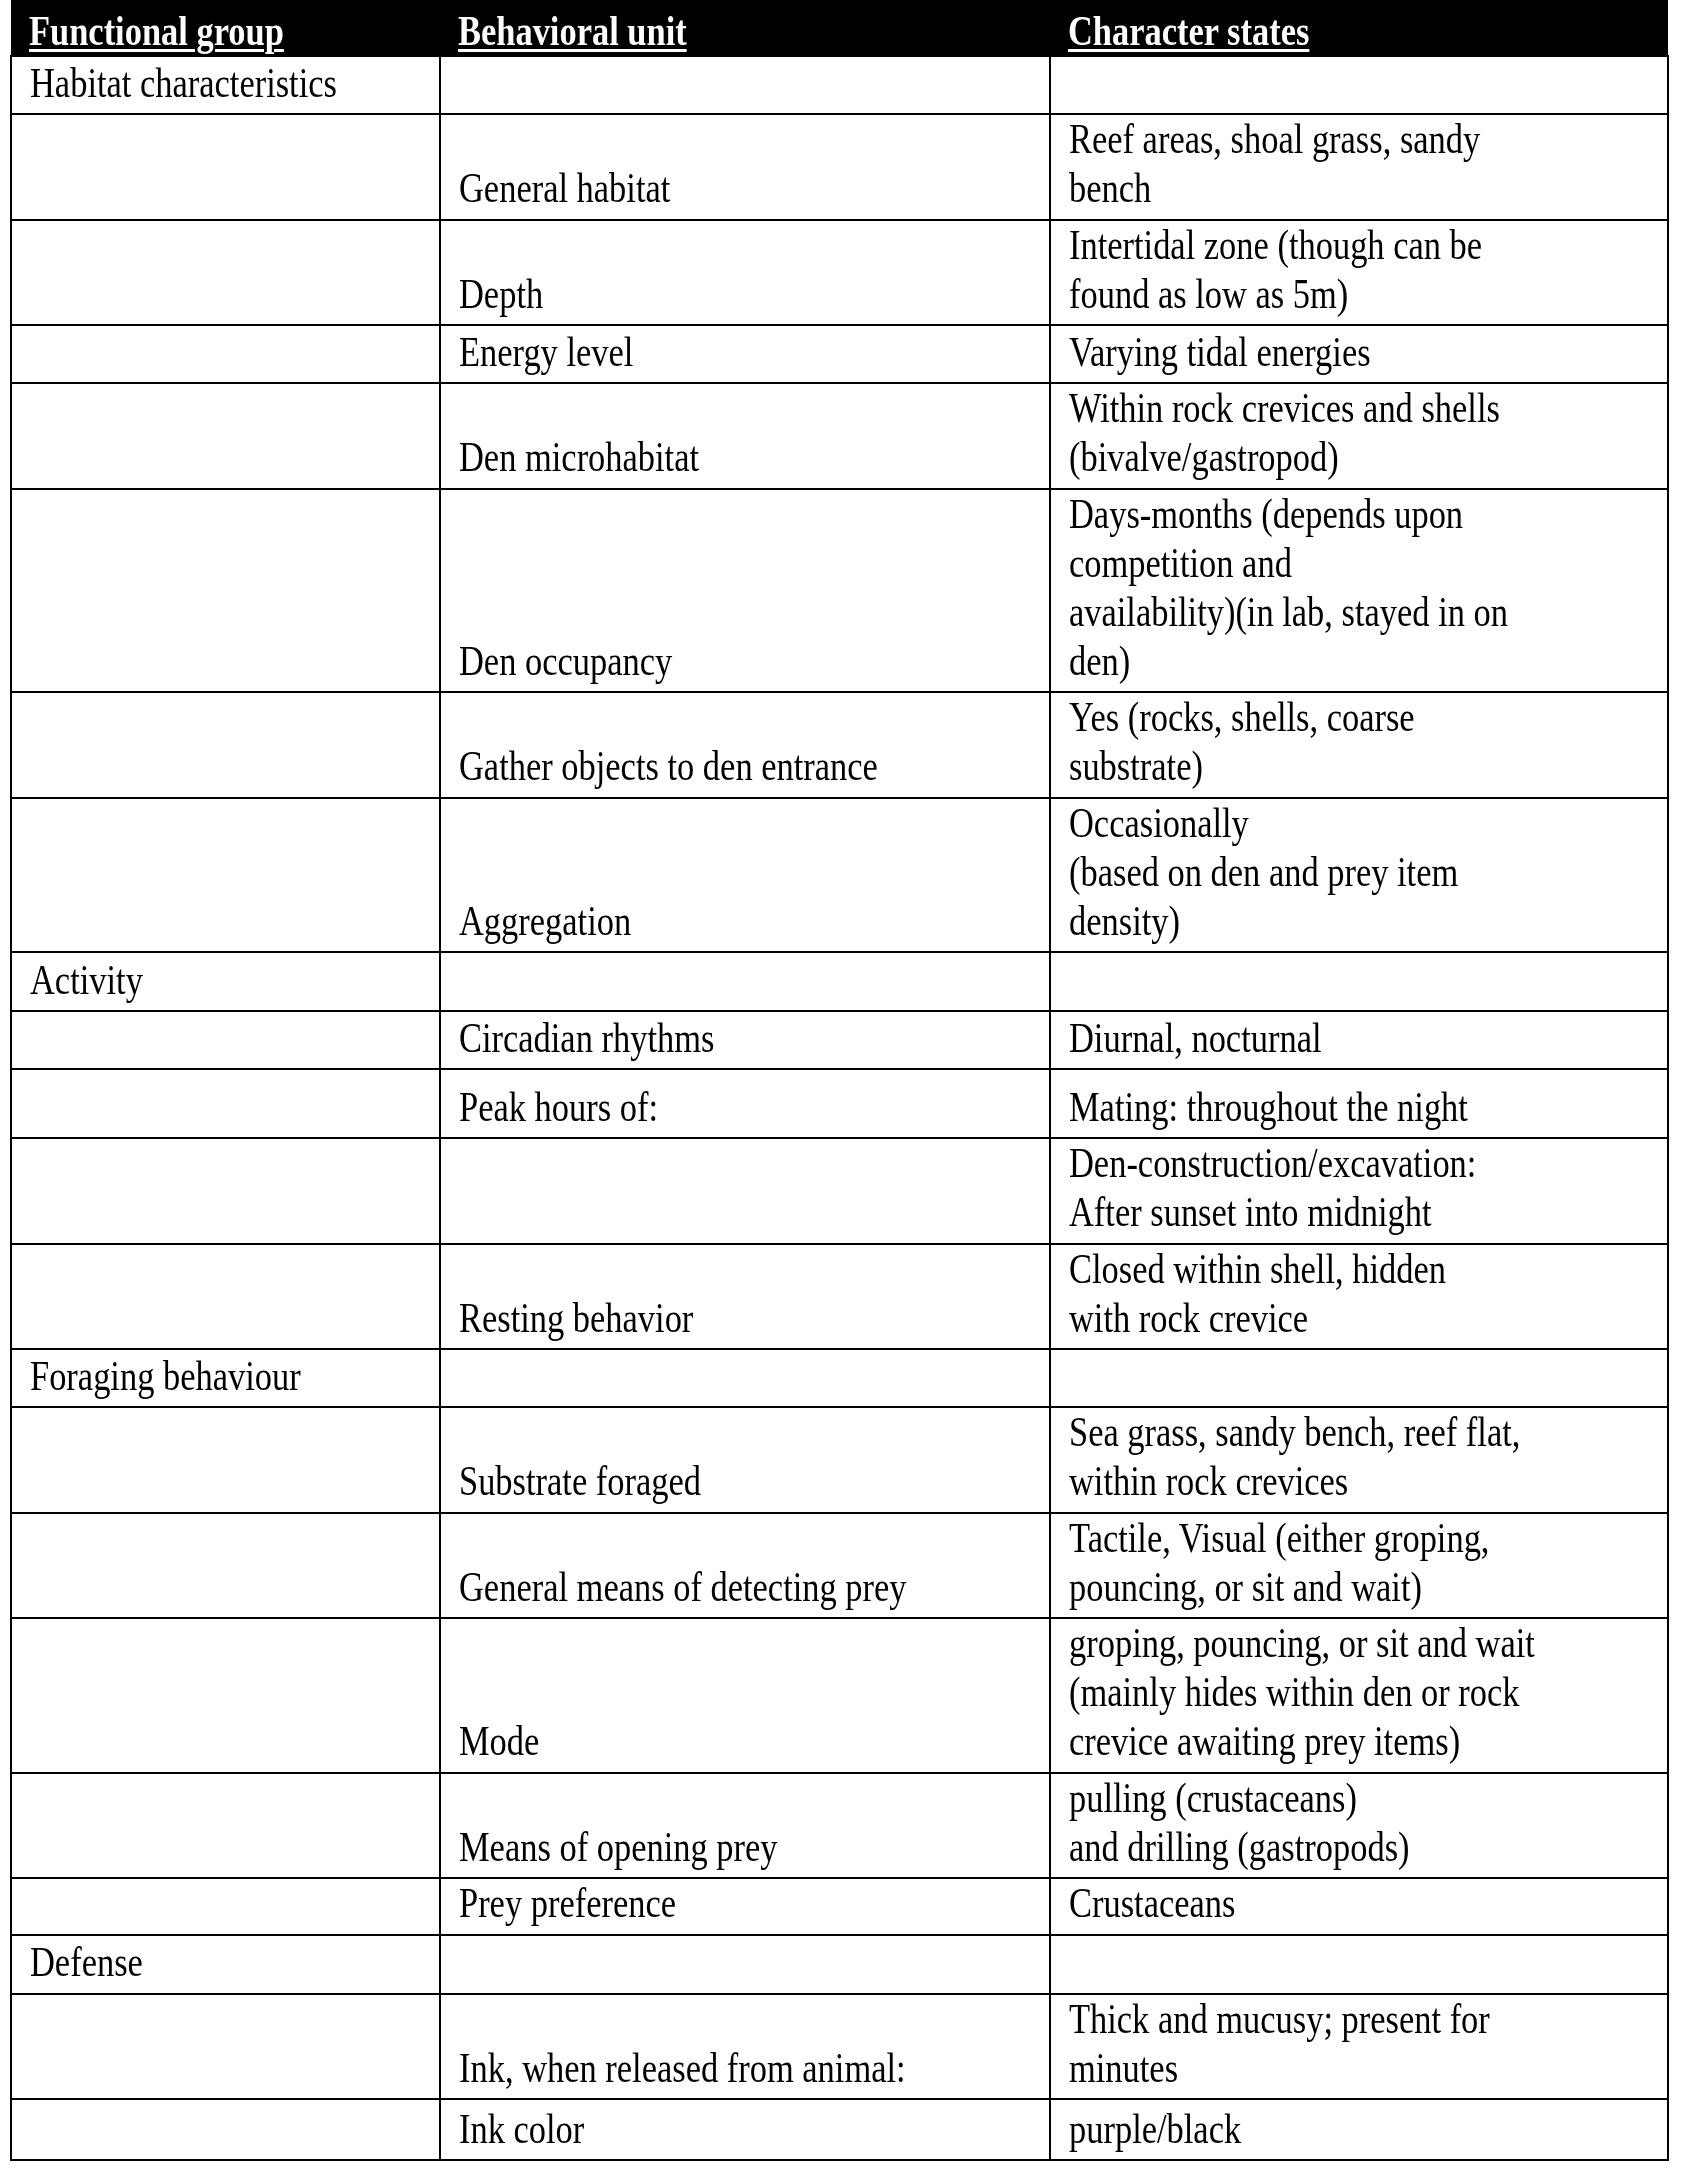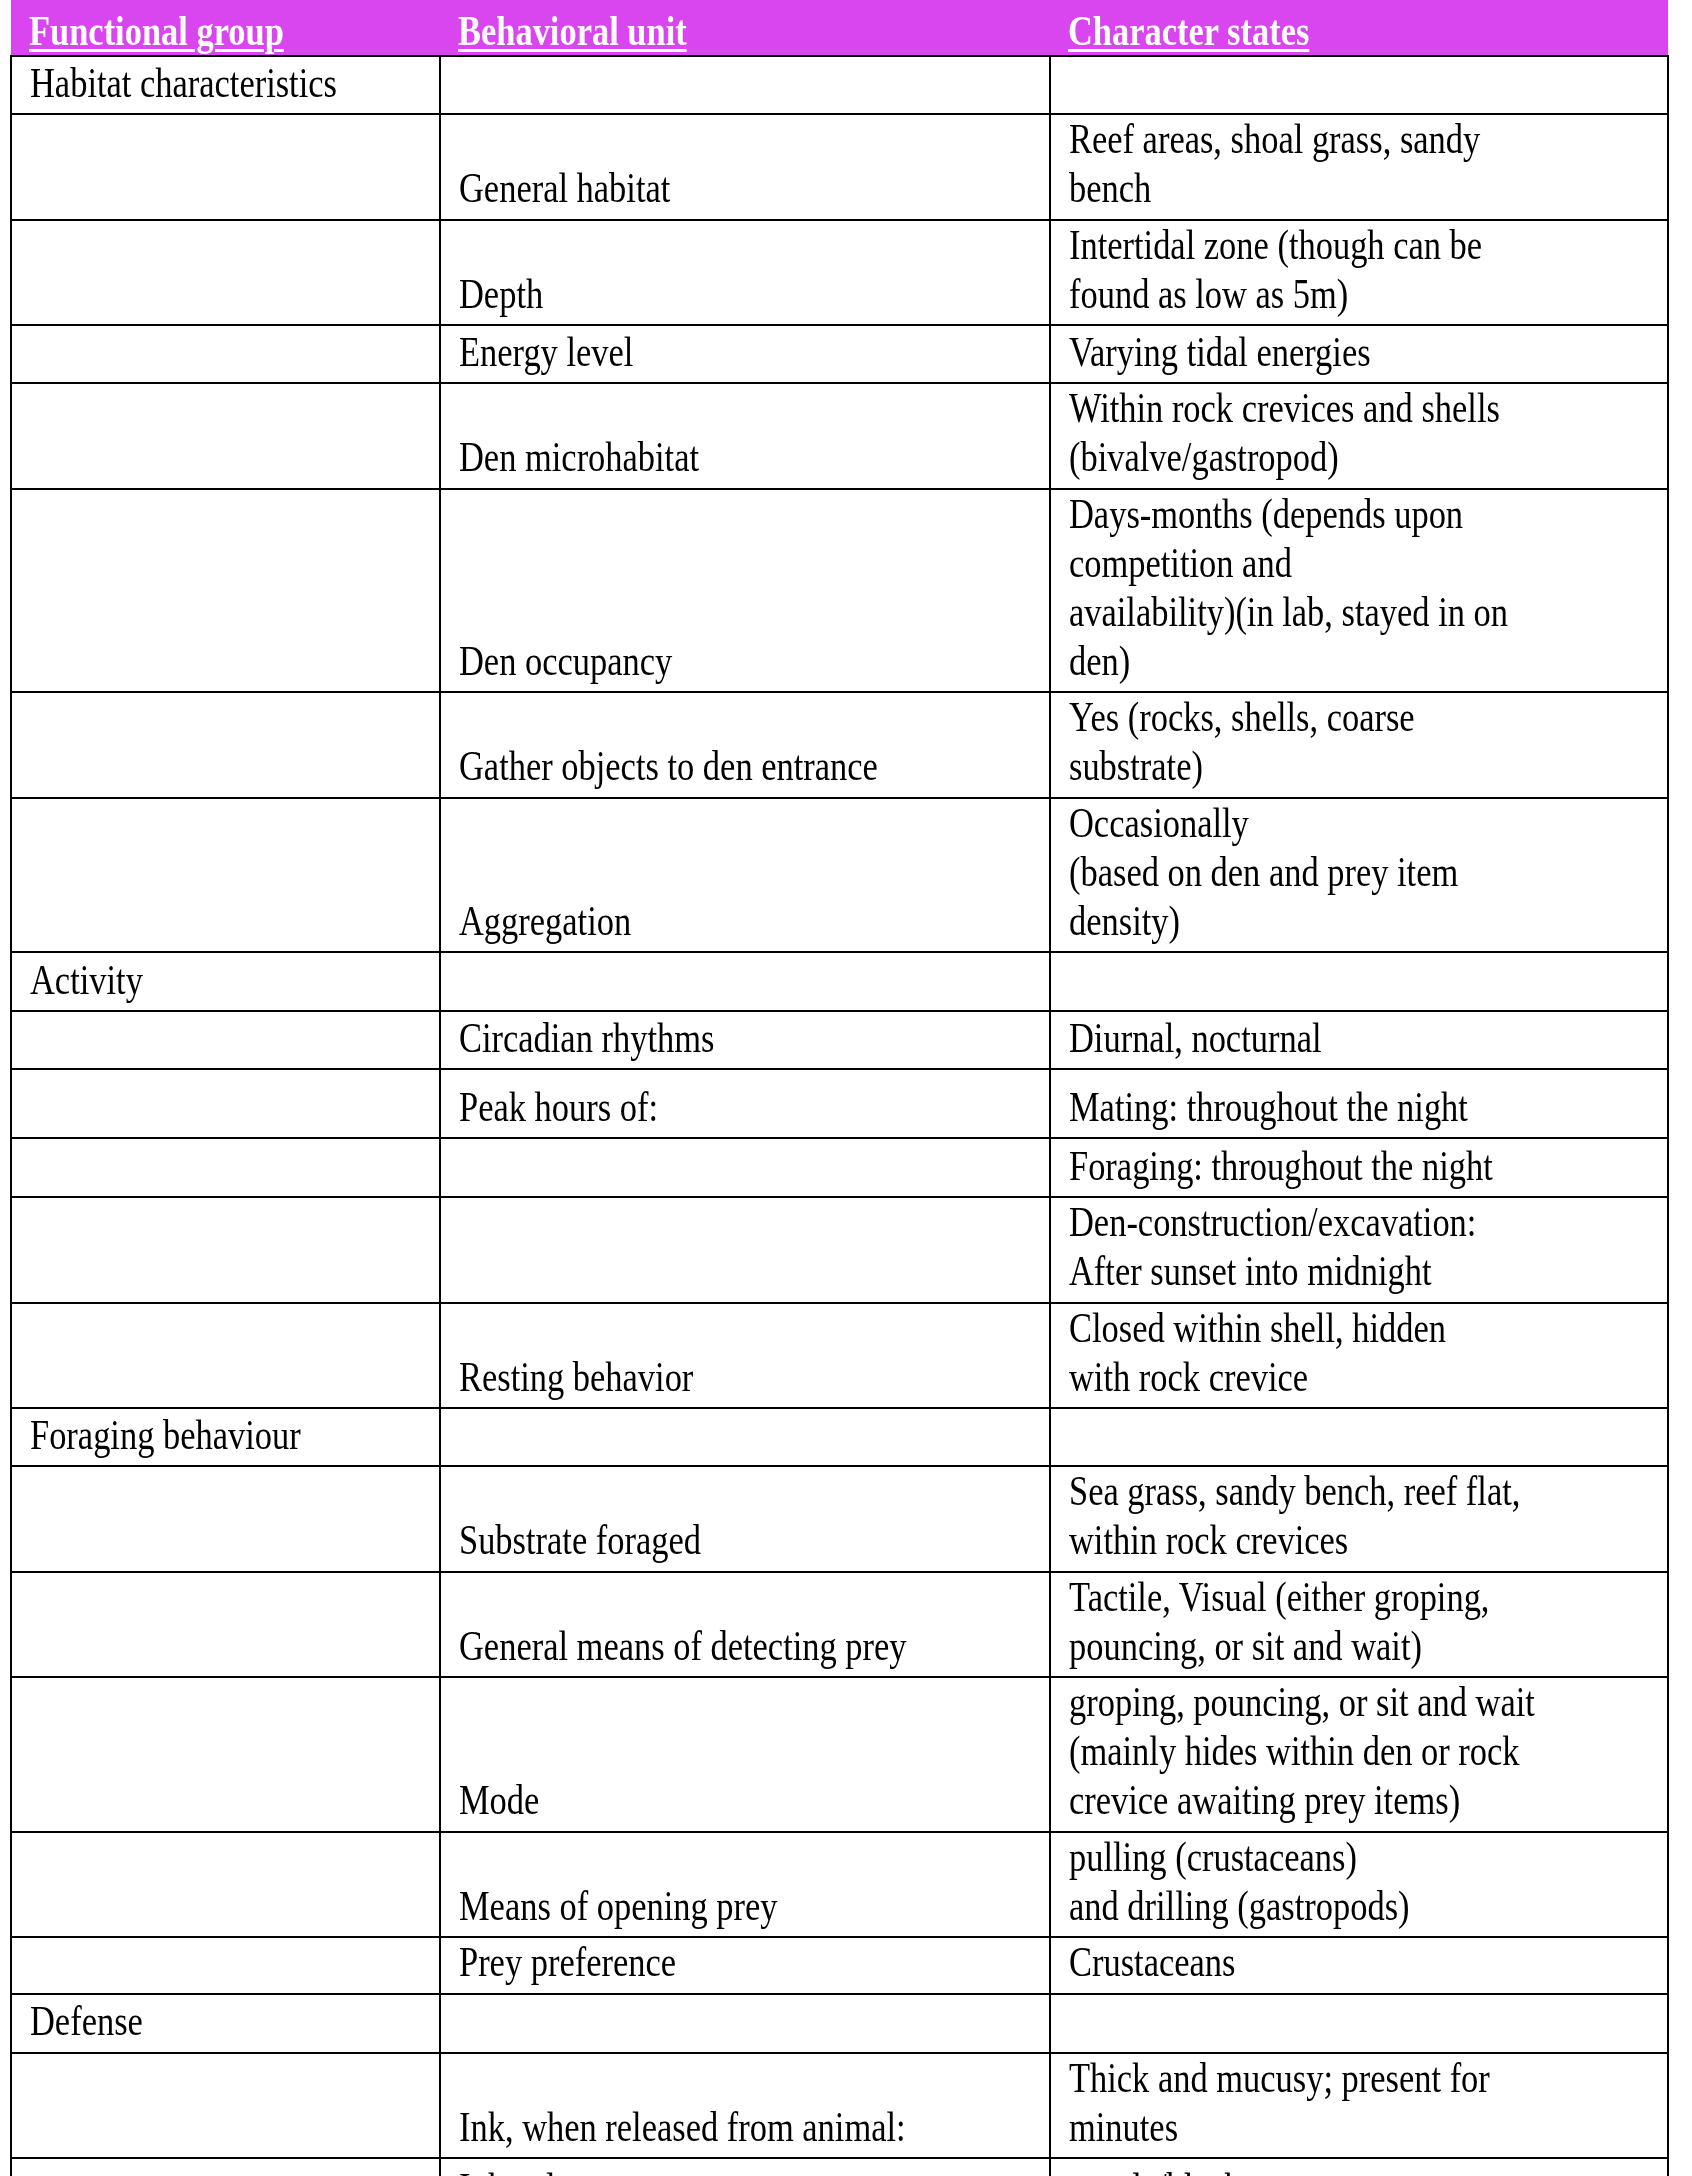--- a/index.html
+++ b/index.html
@@ -7,21 +7,21 @@
   .tbl {
     position: absolute; left: 10px; top: 0; width: 1657px;
     border-collapse: collapse; table-layout: fixed;
     font-family: "Liberation Serif", "DejaVu Serif", serif;
     color: #000;
   }
   .tbl col.c1 { width: 429px; }
   .tbl col.c2 { width: 610px; }
   .tbl col.c3 { width: 618px; }
   .tbl th {
-    background: #d946ef; color: #fff; height: 55px; padding: 0 0 0 18px;
+    background: #000000; color: #fff; height: 55px; padding: 0 0 0 18px;
     text-align: left; vertical-align: bottom; font-weight: bold;
     border: none;
   }
   .tbl th span {
     display: inline-block; font-size: 42px; line-height: 47px;
     text-decoration: underline; text-decoration-thickness: 2.7px; text-underline-offset: 3.6px;
     transform: scaleX(0.82); transform-origin: left bottom; white-space: nowrap;
   }
   .tbl td {
     border: 2.7px solid #000; padding: 0 7.3px 5.5px 18px;
@@ -174,31 +174,20 @@
         <td>
           <span class="t"></span>
         </td>
         <td>
           <span class="t">Peak hours of:</span>
         </td>
         <td>
           <span class="t">Mating: throughout the night</span>
         </td>
       </tr>
-      <tr style="height: 59px;">
-        <td>
-          <span class="t"></span>
-        </td>
-        <td>
-          <span class="t"></span>
-        </td>
-        <td>
-          <span class="t">Foraging: throughout the night</span>
-        </td>
-      </tr>
       <tr style="height: 97px; margin-top: 12px;">
         <td>
           <span class="t"></span>
         </td>
         <td>
           <span class="t"></span>
         </td>
         <td>
           <span class="t">Den-construction/excavation:
 After sunset into midnight</span>

